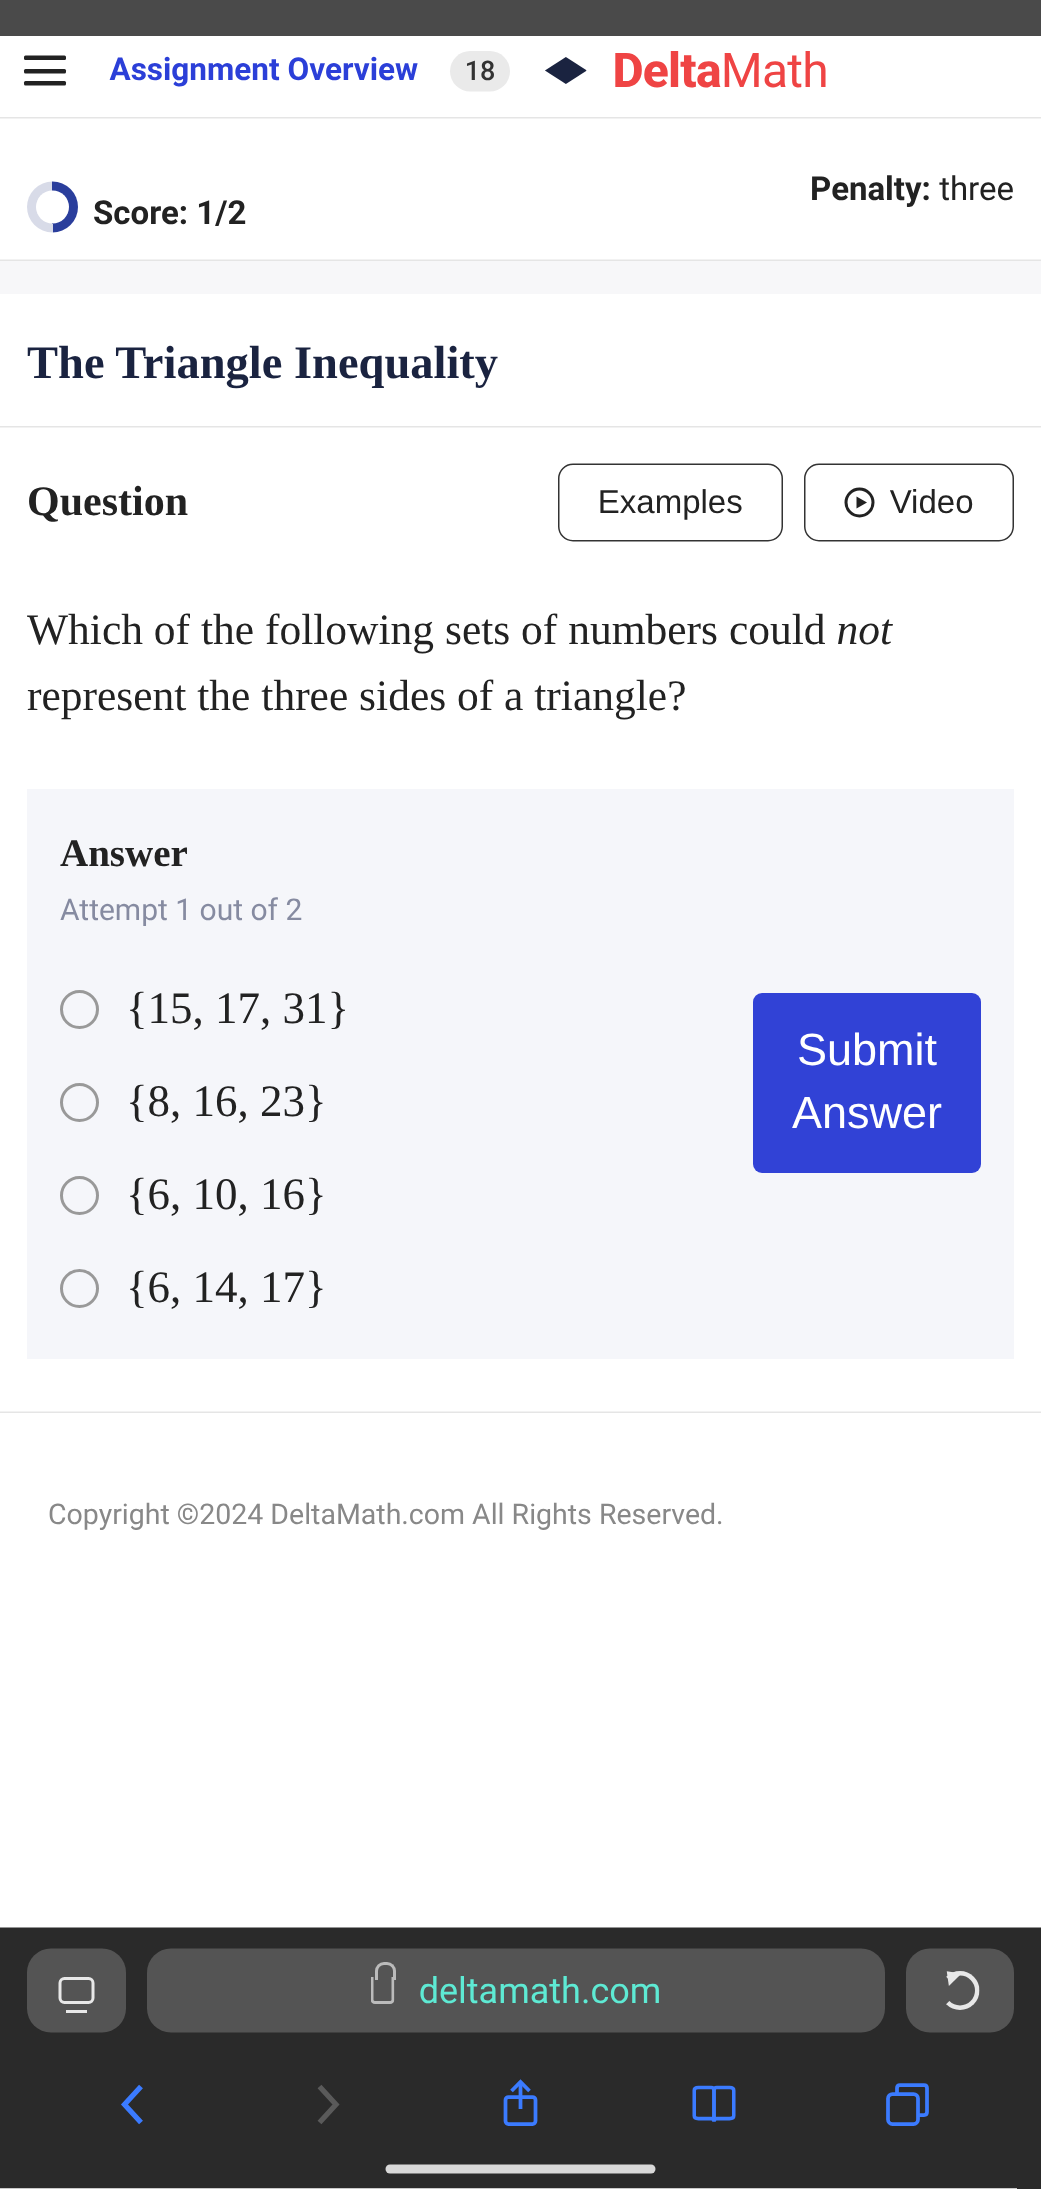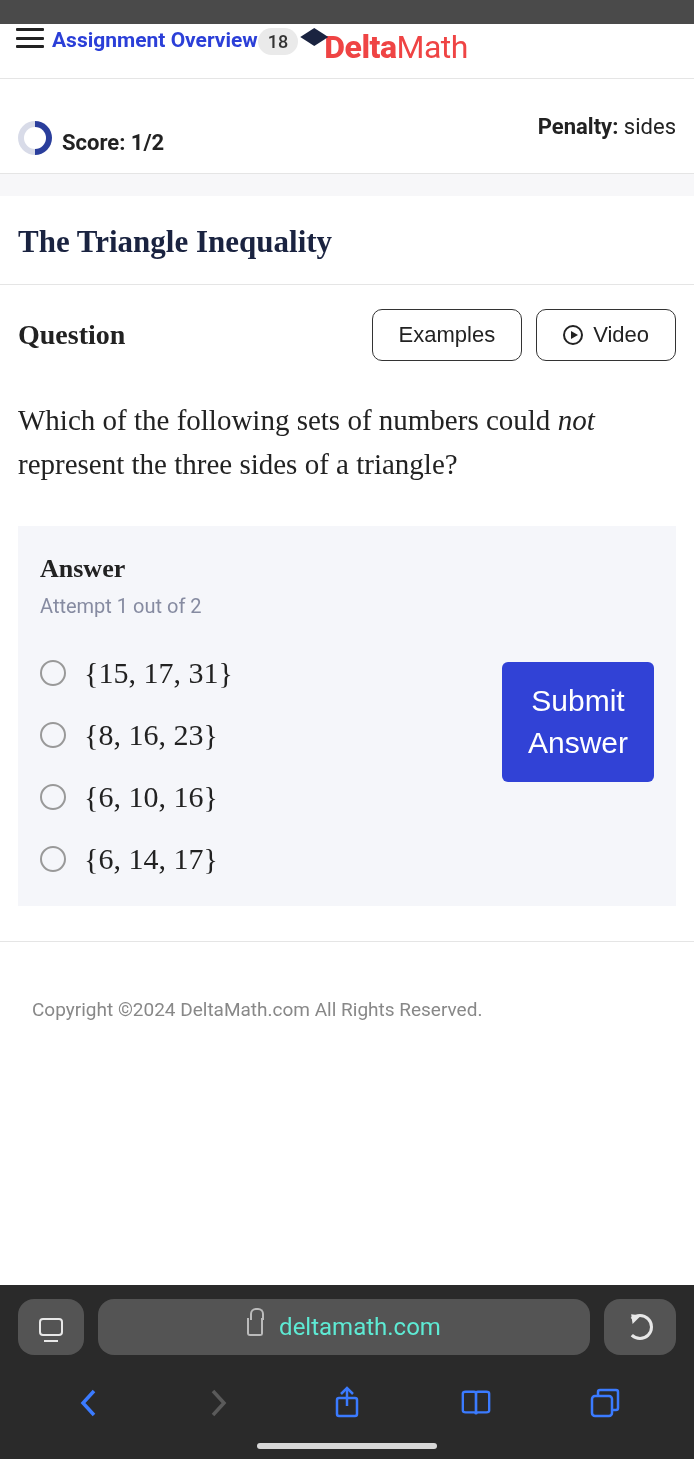--- a/index.html
+++ b/index.html
@@ -10,24 +10,24 @@
   background: #fff;
   position: relative;
   overflow: hidden;
 }
 .top-gray-bar {
   height: 24px;
   background: #4a4a4a;
 }
 .header-row {
   display: flex;
-  align-items: flex-start;
+  align-items: center;
   padding: 4px 16px 12px 16px;
   border-bottom: 1px solid #e5e5e5;
-  gap: 0;
+  gap: 21px;
 }
 .hamburger {
   width: 28px;
   height: 20px;
   display: flex;
   flex-direction: column;
   justify-content: space-between;
   margin-right: 8px;
 }
 .hamburger span {
@@ -336,21 +336,21 @@
   <span class="badge-count">18</span>
   <div class="cap-icon"></div>
   <span class="logo-text"><span>Delta</span><span class="math">Math</span></span>
 </div>
 
 <div class="score-row">
   <div class="score-left">
     <div class="score-ring"></div>
     <span class="score-text"><span>Score: </span><span>1/2</span></span>
   </div>
-  <span class="penalty-label"><b>Penalty: </b><span>sides</span></span>
+  <span class="penalty-label"><b>Penalty: </b><span>three</span></span>
 </div>
 
 <div class="section-gap"></div>
 
 <div class="topic-title">The Triangle Inequality</div>
 
 <div class="question-row">
   <span class="question-label">Question</span>
   <button class="pill-btn">
     <span>Examples</span>

